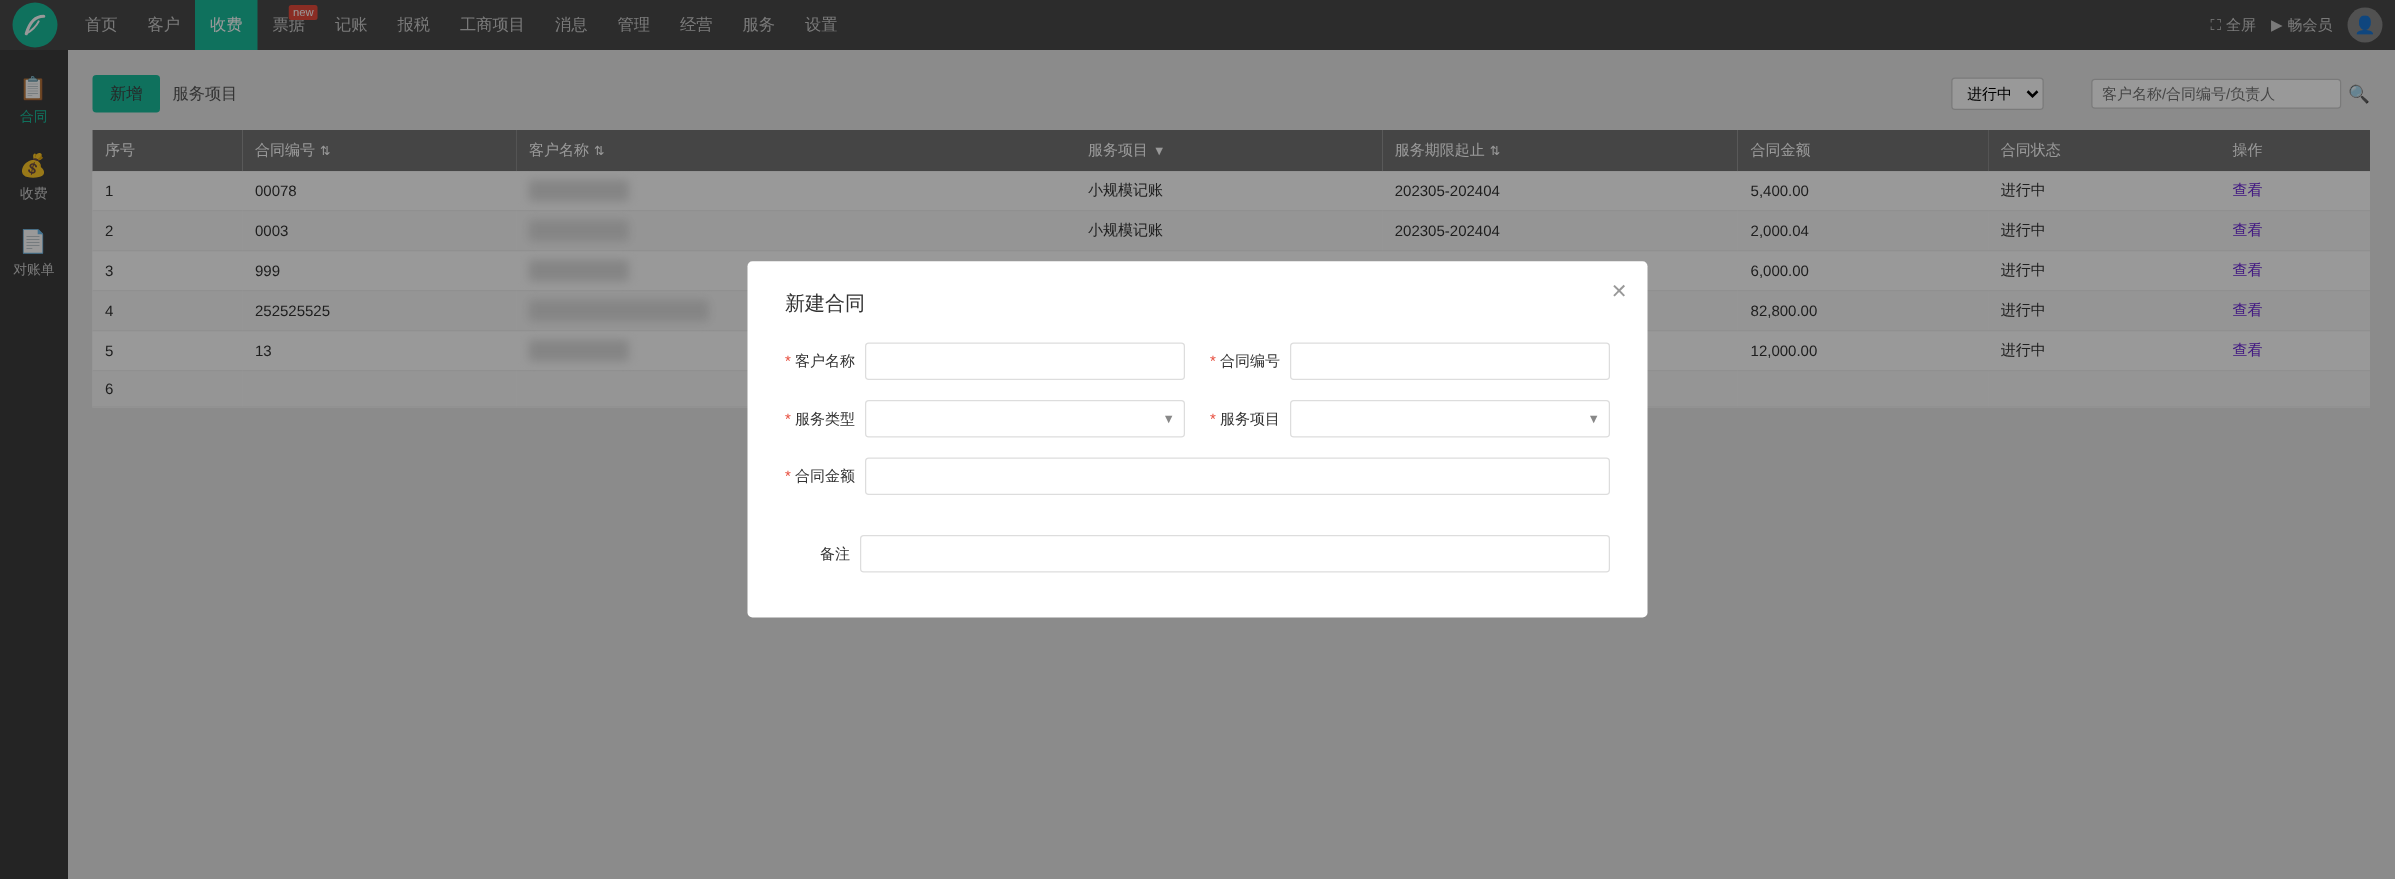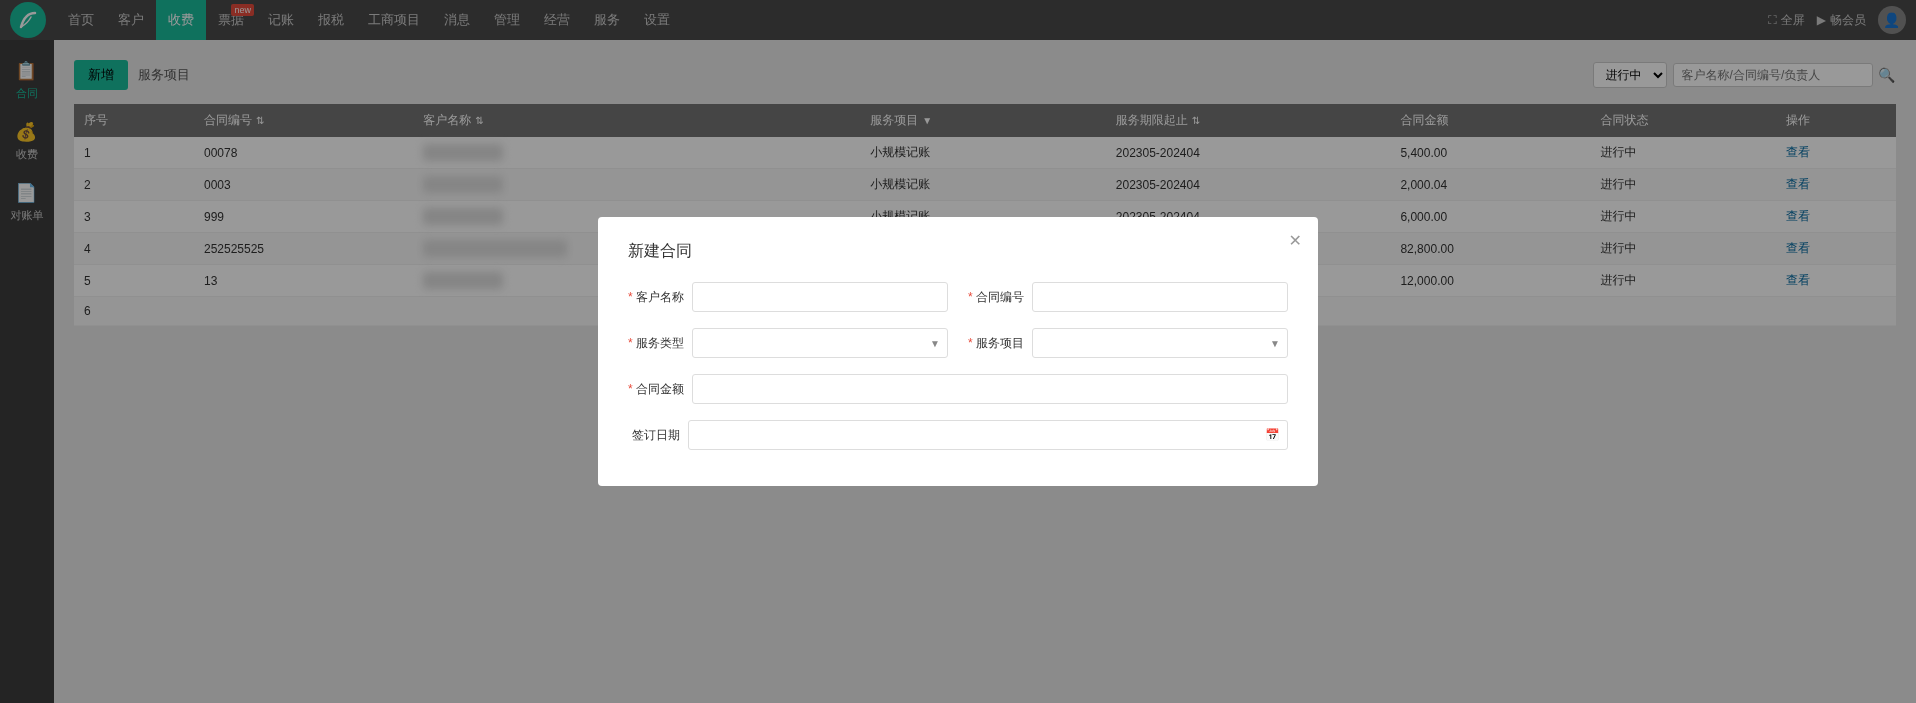--- a/index.html
+++ b/index.html
@@ -97,21 +97,21 @@
       background: #e8e8e8;
     }
 
     
     .toolbar {
       display: flex; align-items: center; gap: 10px;
       margin-bottom: 14px;
     }
     .btn-new {
       background: #1abc9c;
-      color: #000000;
+      color: #404040;
       border: none;
       padding: 6px 14px;
       border-radius: 3px;
       cursor: pointer;
       font-size: 13px;
     }
     .toolbar-label {
       color: #555;
       font-size: 13px;
     }
@@ -126,20 +126,21 @@
       font-size: 12px;
       background: white;
       cursor: pointer;
     }
     .search-box {
       border: 1px solid #ccc;
       border-radius: 3px;
       padding: 4px 8px;
       font-size: 12px;
       width: 200px;
+      margin-left: 32px;
     }
     .search-icon-btn {
       background: none; border: none; cursor: pointer; color: #888;
       font-size: 14px;
     }
 
     
     .data-table {
       width: 100%;
       border-collapse: collapse;
@@ -156,21 +157,21 @@
       font-size: 12px;
       white-space: nowrap;
     }
     .data-table tbody tr:nth-child(even) { background: #f9f9f9; }
     .data-table tbody td {
       padding: 7px 10px;
       font-size: 12px;
       color: #333;
       border-bottom: 1px solid #f0f0f0;
     }
-    .table-link { color: #0369a1; cursor: pointer; }
+    .table-link { color: #6d28d9; cursor: pointer; }
     .sort-icon { margin-left: 4px; font-size: 10px; }
 
     
     .modal-overlay {
       position: fixed;
       top: 0; left: 0; right: 0; bottom: 0;
       background: rgba(0,0,0,0.4);
       z-index: 200;
       display: flex; align-items: center; justify-content: center;
     }
@@ -491,24 +492,23 @@
     </div>
 
     <div class="form-row">
       <div class="form-field">
         <label class="required">合同金额</label>
         <input type="text" style="">
       </div>
     </div>
 
     <div class="form-row">
-      <div class="form-field">
-        <label>签订日期</label>
-        <div class="date-input-wrap">
-          <input type="text" style="">
-          <span class="cal-icon">📅</span>
-        </div>
+    </div>
+
+    <div class="form-row">
+      <div class="form-field" style="flex: 1;">
+        <label>备注</label>
+        <input type="text" style="flex: 1 1 0%;">
       </div>
     </div>
 
-
   </div>
 </div>
 
 </body></html>

